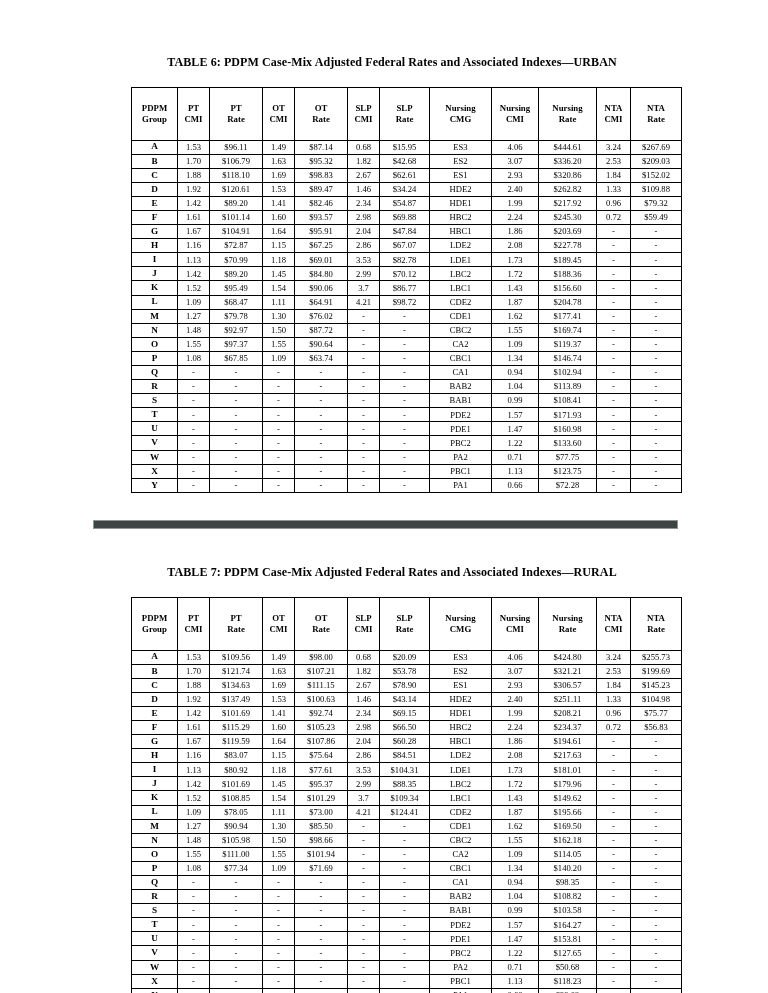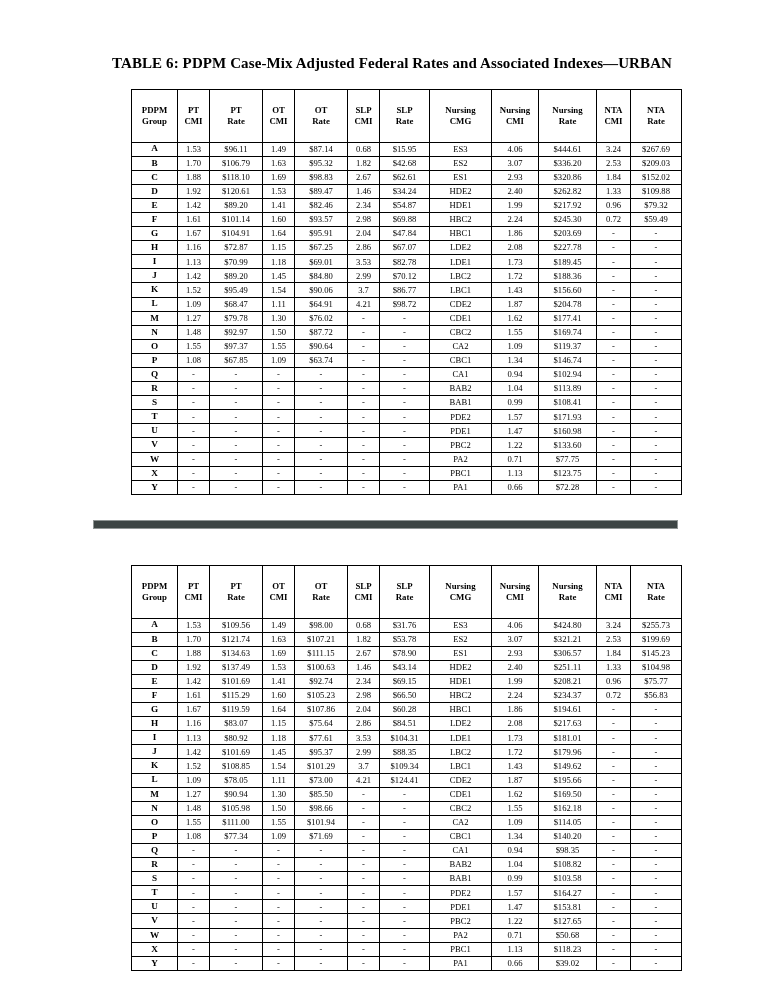--- a/index.html
+++ b/index.html
@@ -28,21 +28,21 @@
     position: absolute;
     left: 0;
     width: 768px;
   }
   #block-urban { top: 55px; }
   #block-rural { top: 565px; }
 
   .table-title {
     font-family: "Liberation Serif", "DejaVu Serif", serif;
     font-weight: bold;
-    font-size: 15px;
+    font-size: 12px;
     text-align: center;
     letter-spacing: 0.1px;
     margin: 0 0 17px 0;
     padding-left: 16px;
     color: #000;
     white-space: nowrap;
   }
 
   .tbl-wrap {
     width: 515px;
@@ -503,20 +503,21 @@
               <td>-</td>
             </tr>
           </tbody>
       </table>
     </div>
   </div>
 
   <div class="separator-bar"></div>
 
   <div class="table-block" id="block-rural">
+    <div class="table-title">TABLE 7:  PDPM Case-Mix Adjusted Federal Rates and Associated Indexes—RURAL</div>
     <div class="tbl-wrap">
       <table class="rates" id="table-rural">
         <colgroup>
           <col class="c-group">
             <col class="c-ptcmi">
             <col class="c-ptrate">
           <col class="c-otcmi">
             <col class="c-otrate">
             <col class="c-slpcmi">
           <col class="c-slprate">
@@ -543,21 +544,21 @@
             </tr>
           </thead>
         <tbody>
             <tr>
               <td class="grp">A</td>
               <td>1.53</td>
               <td>$109.56</td>
               <td>1.49</td>
               <td>$98.00</td>
               <td>0.68</td>
-              <td>$31.76</td>
+              <td>$20.09</td>
               <td>ES3</td>
               <td>4.06</td>
               <td>$424.80</td>
               <td>3.24</td>
               <td>$255.73</td>
             </tr>
             <tr>
               <td class="grp">B</td>
               <td>1.70</td>
               <td>$121.74</td>

